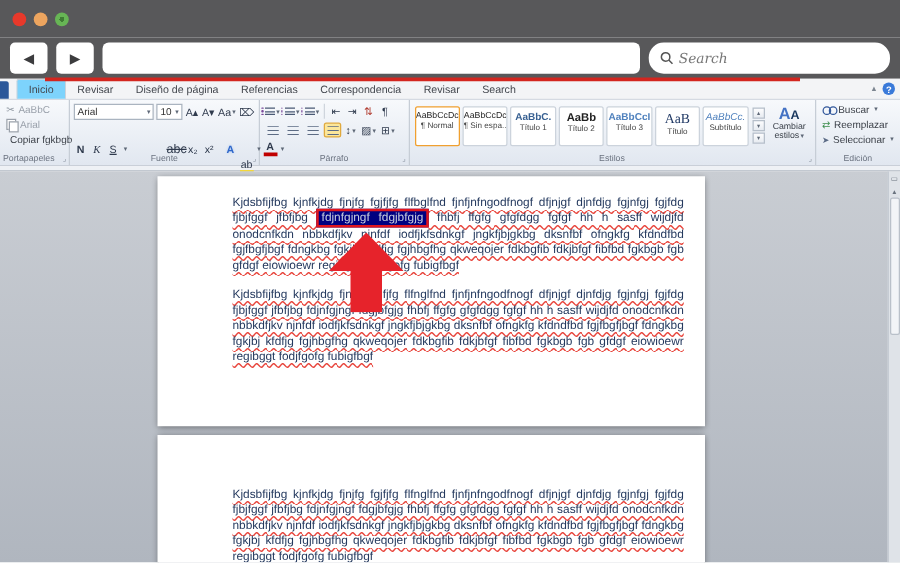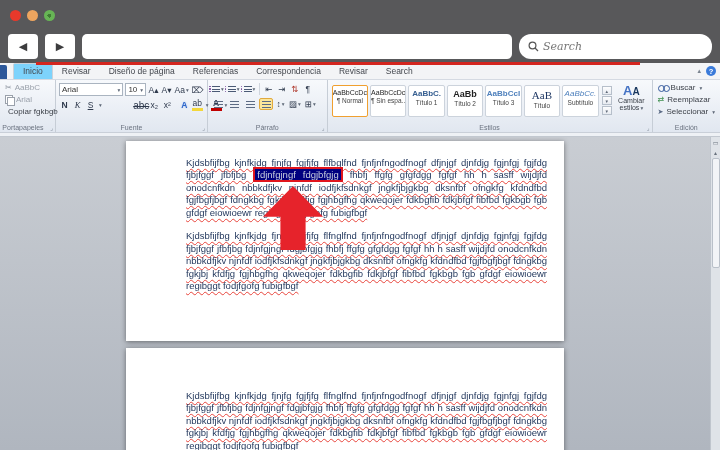--- a/index.html
+++ b/index.html
@@ -59,21 +59,21 @@
 
   
   .fontrows { display:flex; flex-direction:column; gap:3px; padding-top:1px; }
   .frow { display:flex; align-items:center; gap:2px; }
   .fselect { height:13px; border:1px solid #aab4c0; background:#fff; font-size:8px; color:#333; display:flex; justify-content:space-between; align-items:center; padding:0 2px; cursor:pointer; }
   .fname { width:70px; } .fsize { width:22px; }
   .fbtn { min-width:11px; height:12px; display:flex; align-items:center; justify-content:center; font-size:8.5px; color:#2f3a4d; cursor:pointer; padding:0 1px; }
   .b { font-weight:bold; } .i { font-style:italic; font-family:"Liberation Serif",serif; } .u { text-decoration:underline; }
   .st { text-decoration:line-through; font-size:10px;margin-left:32px; }
   .glowA { color:#2e66c9; font-weight:bold; text-shadow:0 0 2px #9fc1f2; }
-  .hl { border-bottom:3px solid #f3d73a; line-height:1; } 
+  .hl { border-bottom:3px solid #f3d73a; line-height:1;margin-top:28px; } 
   .fc { border-bottom:3px solid #c00000; line-height:1; font-weight:bold; }
   .sep { width:1px; height:12px; background:#cfd5dd; margin:0 1px; }
 
   
   .bars { width:9px; height:7px; background:repeating-linear-gradient(to bottom,#5c6b84 0 1px,transparent 1px 3px); }
   .alignbtn { width:14px; height:12px; display:flex; align-items:center; justify-content:center; cursor:pointer; }
   .alignbtn.active { background:#fbe69a; border:1px solid #e0a93e; border-radius:2px; }
   .listic { display:inline-flex; flex-direction:column; gap:1.5px; }
   .listic i { display:block; width:8px; height:1px; background:#4a5a75; position:relative; }
   .listic i::before { content:""; position:absolute; left:-3px; top:-0.5px; width:1.5px; height:1.5px; background:#7a4a9c; border-radius:50%; }

